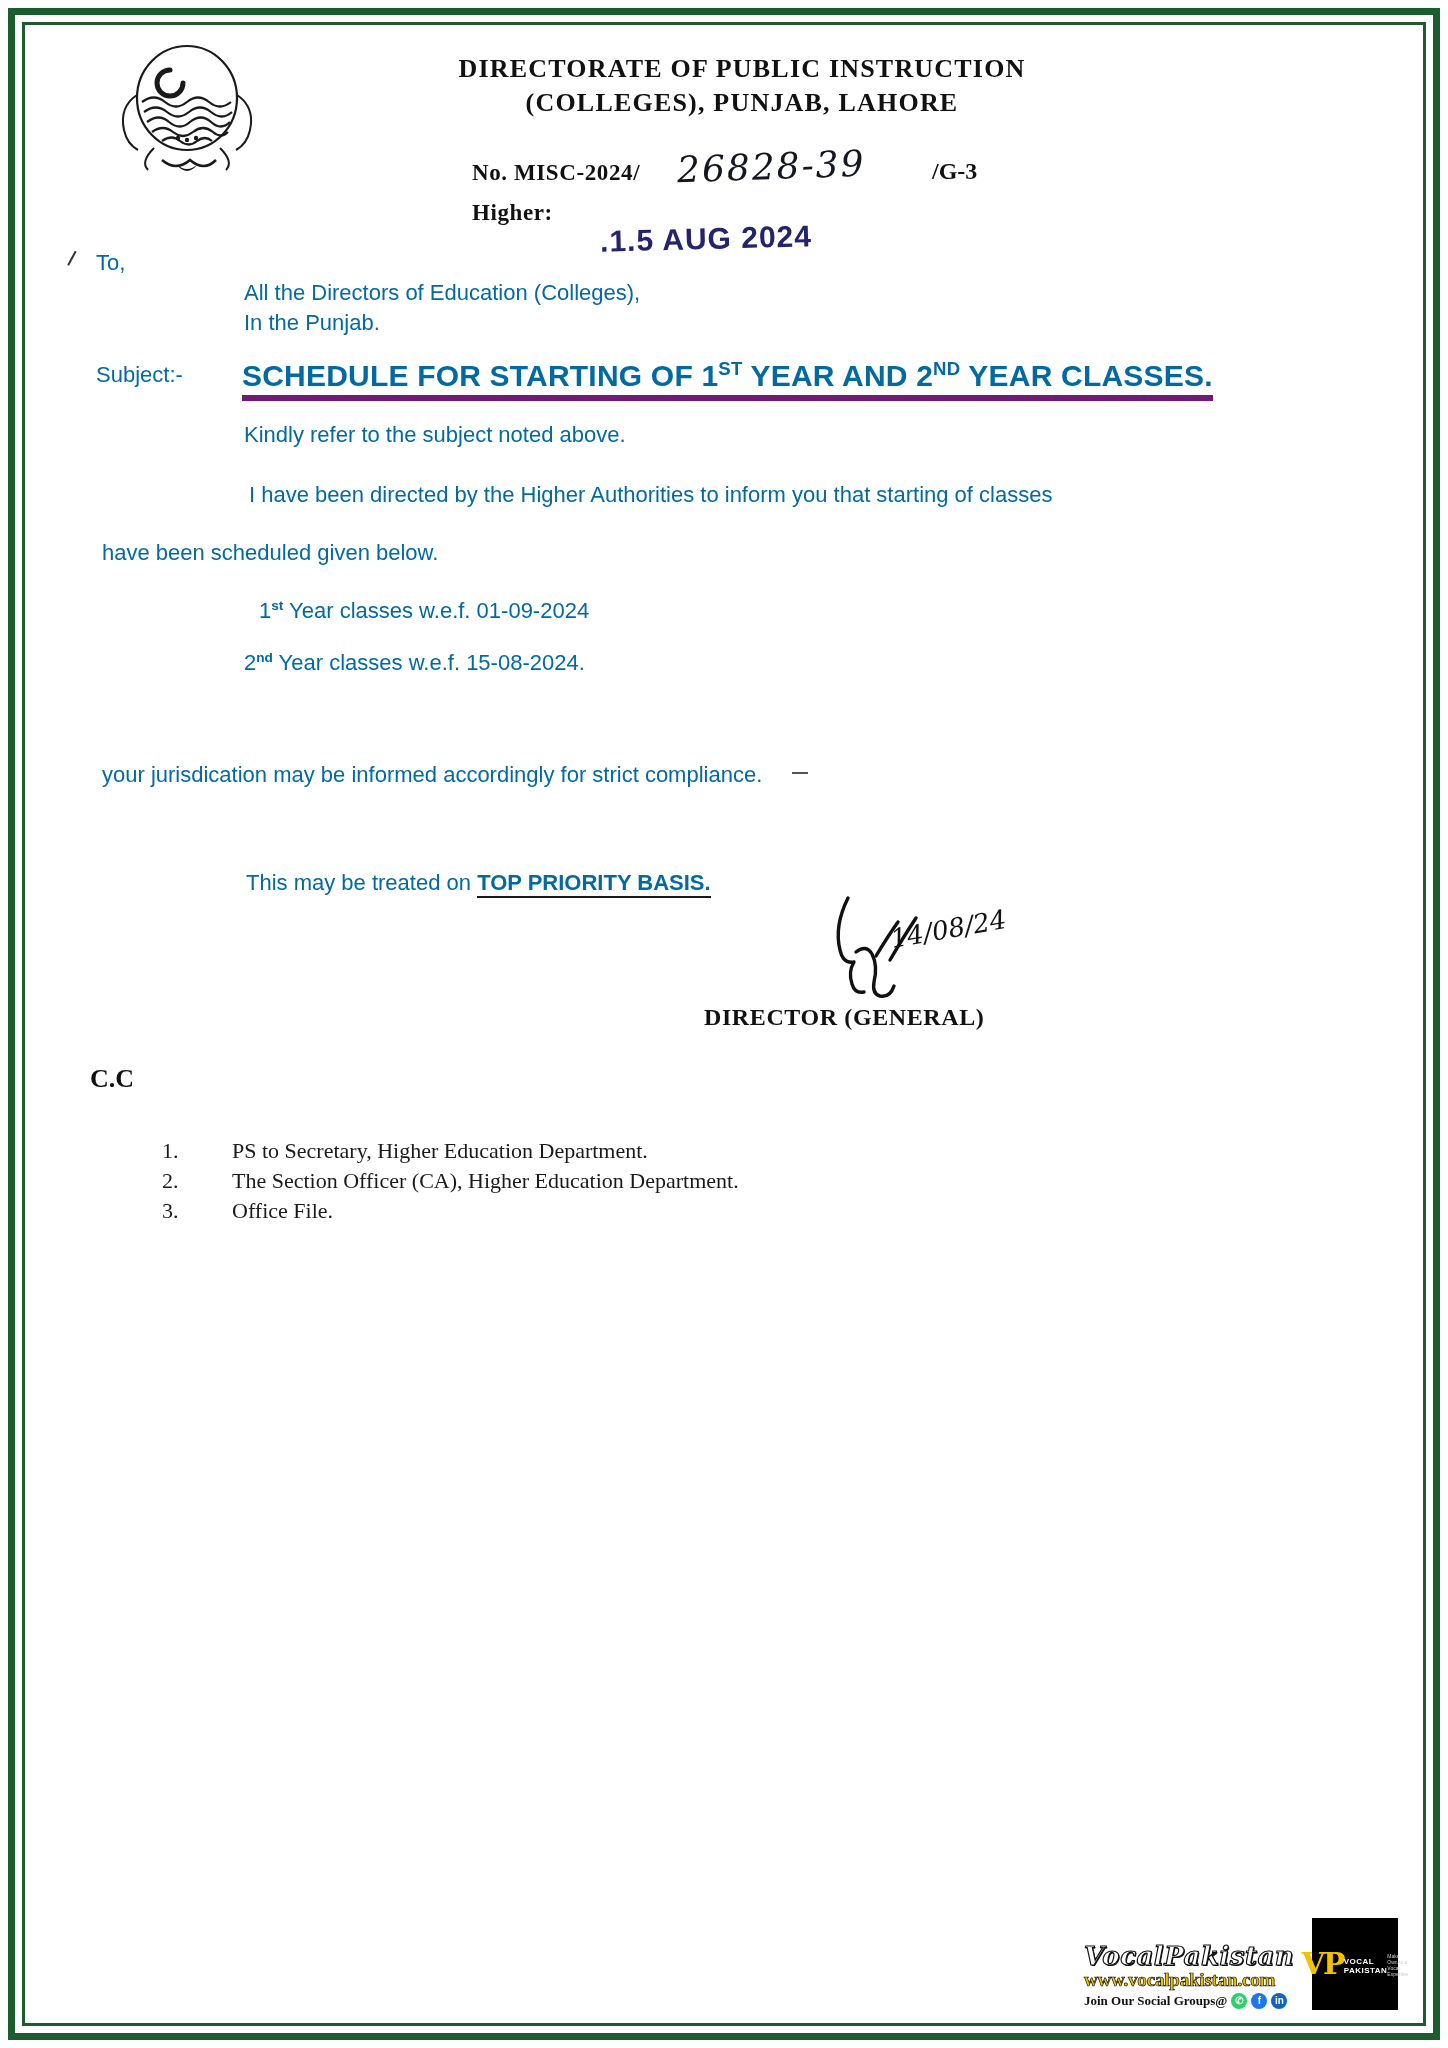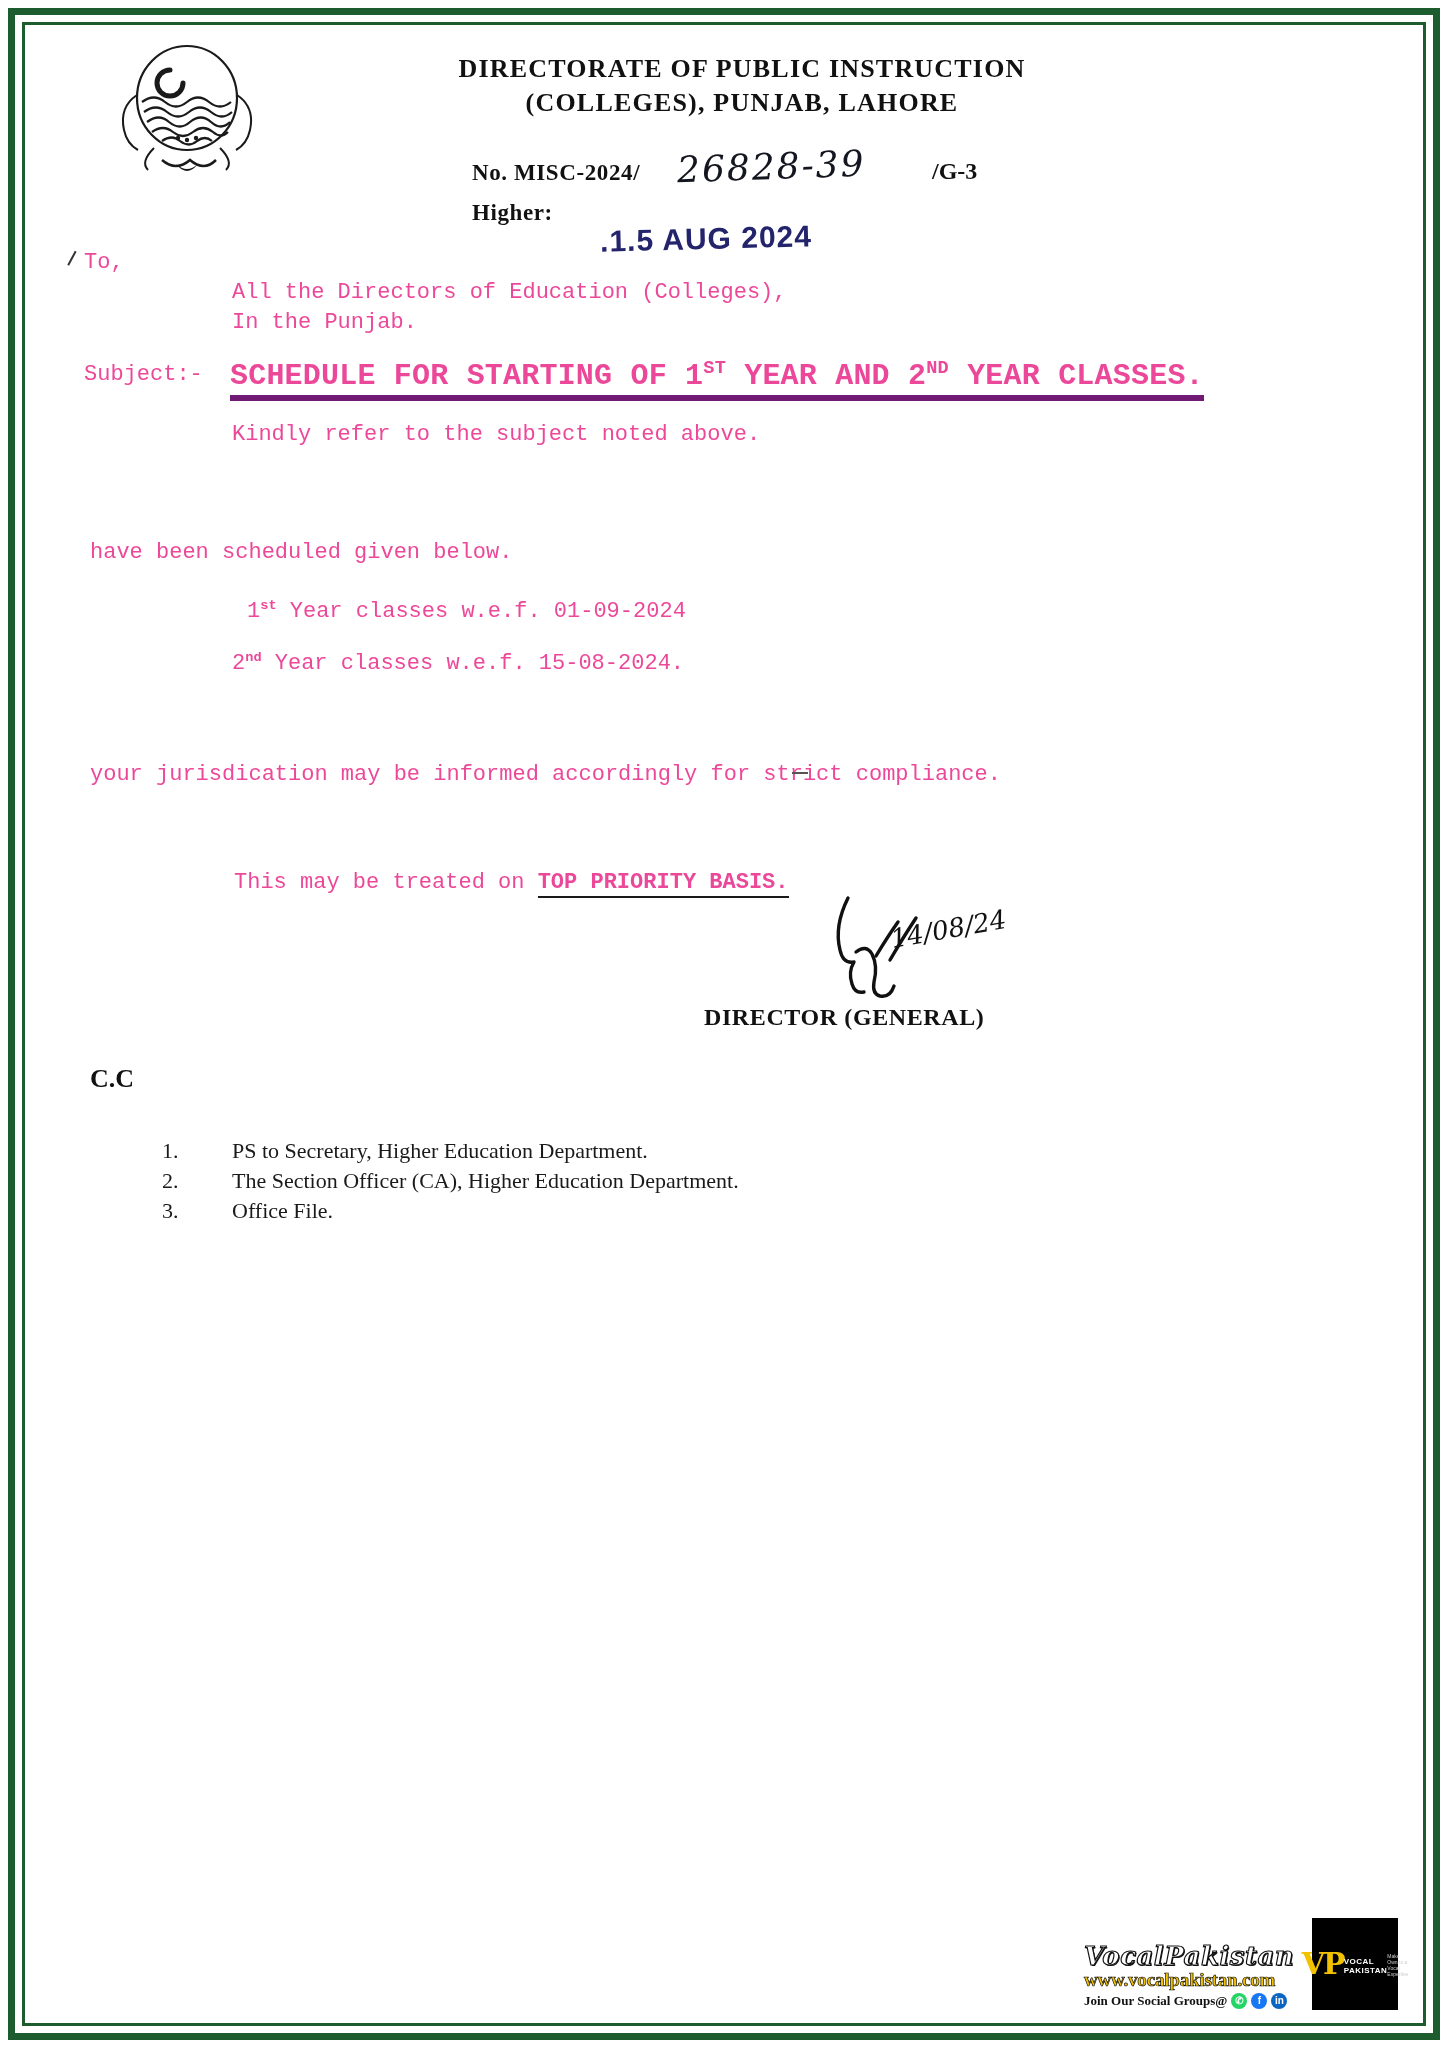--- a/index.html
+++ b/index.html
@@ -123,24 +123,25 @@
     font-size: 30px;
     letter-spacing: 1px;
     color: #23246b;
     transform: rotate(-1.5deg);
     white-space: nowrap;
   }
 
   
   .body-text {
     position: absolute;
-    font-family: Liberation Mono, monospace;
-    color: #ec4899;
+    font-family: Liberation Sans, sans-serif;
+    color: #0369a1;
     font-size: 21px;
     white-space: nowrap;
+    margin-left: 12px;
   }
   #to-label   { left: 52px;  top: 218px; font-size: 22px; }
   #to-tick {
     position: absolute;
     left: 38px; top: 222px;
     width: 16px; height: 16px;
     border-left: 2px solid #333;
     transform: rotate(28deg);
   }
   #addr-1 { left: 200px; top: 248px; font-size: 22px; }
@@ -384,20 +385,21 @@
 
   <div id="to-tick"></div>
   <div class="body-text" id="to-label">To,</div>
   <div class="body-text" id="addr-1">All the Directors of Education (Colleges),</div>
   <div class="body-text" id="addr-2">In the Punjab.</div>
 
   <div class="body-text" id="subject-label">Subject:-</div>
   <div class="body-text" id="subject-text"><span>SCHEDULE  FOR STARTING OF 1</span><sup>ST</sup><span>  YEAR AND 2</span><sup>ND</sup><span> YEAR CLASSES.</span></div>
 
   <div class="body-text" id="para-refer">Kindly refer to the subject noted above.</div>
+  <div class="body-text" id="para-directed-1">I have been directed by the Higher Authorities to inform you that starting of classes</div>
   <div class="body-text" id="para-directed-2">have been scheduled given below.</div>
 
   <div class="body-text" id="sched-1"><span>1</span><sup>st</sup><span> Year classes w.e.f. 01-09-2024</span></div>
 
   <div class="body-text" id="sched-2"><span>2</span><sup>nd</sup><span> Year classes w.e.f.  15-08-2024.</span></div>
 
   <div class="body-text" id="para-req-2">your jurisdication may be informed accordingly for strict compliance.</div>
   <div id="para-req-dash"></div>
 
   <div class="body-text" id="priority-line"><span>This may be  treated on </span><span id="priority-strong">TOP PRIORITY BASIS.</span></div>

